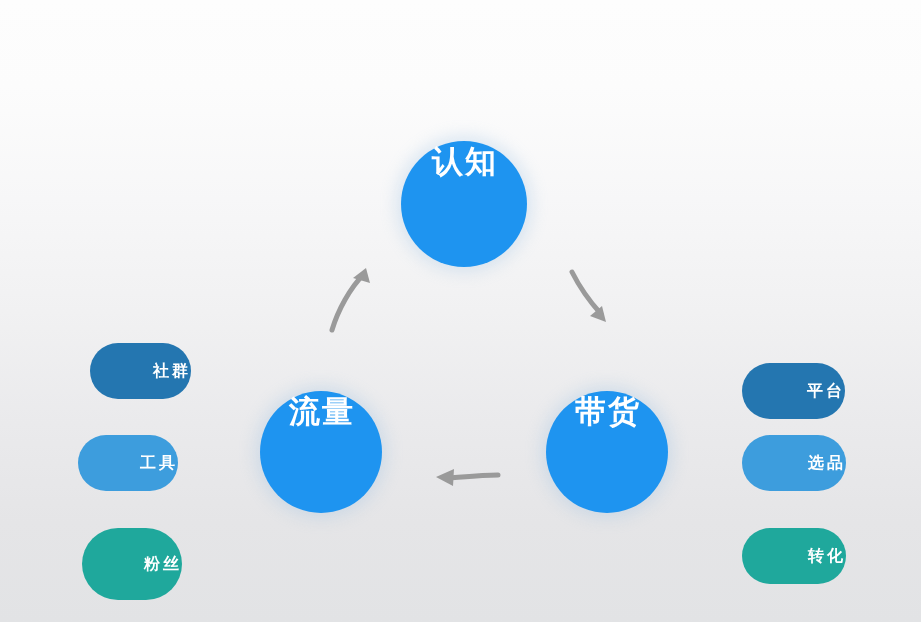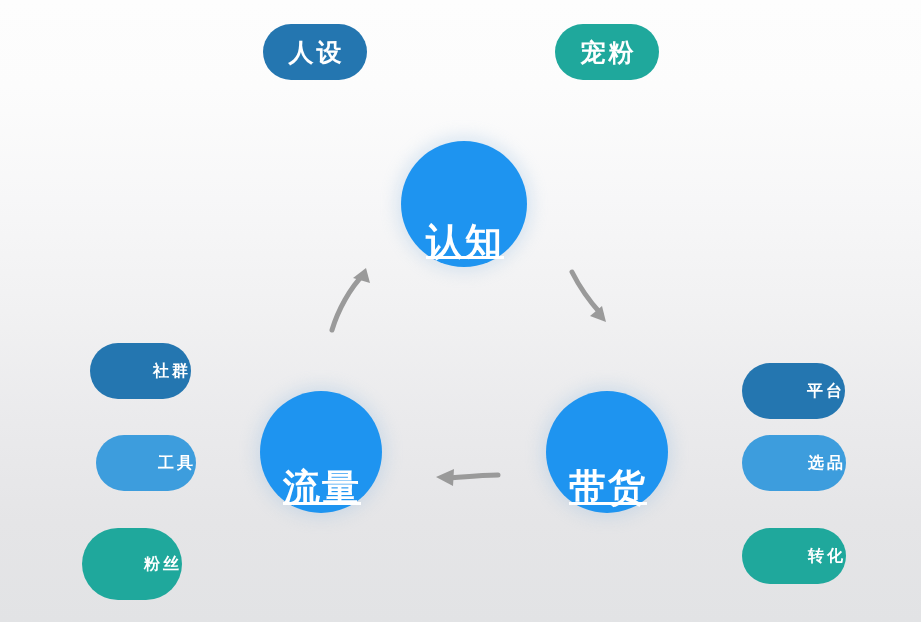--- a/index.html
+++ b/index.html
@@ -49,58 +49,51 @@
   .pill.top    { font-size: 25px; }
   .pill.side   { font-size: 16px; justify-content: flex-end; }
 
   
   .circle {
     position: absolute;
     border-radius: 50%;
     background: #1e94f0;
     color: #ffffff;
     display: flex;
-    align-items: flex-end;
+    align-items: flex-start;
     justify-content: center;
     font-weight: bold;
-    font-size: 37px;
+    font-size: 31px;
     letter-spacing: 2px;
     text-indent: 2px;
     white-space: nowrap;
     box-shadow: 0 0 16px 5px rgba(150, 190, 225, 0.30);
     box-sizing: border-box;
-    text-decoration: underline;
   }
 
   
   .arrow-svg {
     position: absolute;
     overflow: visible;
     pointer-events: none;
   }
 </style>
 </head>
 <body>
 
 <div id="canvas">
 
-  <div class="pill top dark" style="left:263px; top:24px; width:104px; height:56px;">
-    <span>人设</span>
-  </div>
 
 
-  <div class="pill top teal" style="left:555px; top:24px; width:104px; height:56px;">
-    <span>宠粉</span>
-  </div>
 
   <div class="pill side dark" style="left:90px; top:343px; width:101px; height:56px;">
     <span>社群</span>
   </div>
 
-  <div class="pill side light" style="left:96px; top:435px; width:100px; height:56px;">
+  <div class="pill side light" style="left:78px; top:435px; width:100px; height:56px;">
     <span>工具</span>
   </div>
 
   <div class="pill side teal" style="left:82px; top:528px; width:100px; height:72px;">
     <span>粉丝</span>
   </div>
 
   <div class="pill side dark" style="left:742px; top:343px; width:103px; height:56px;margin-top:20px;">
     <span>平台</span>
   </div>

